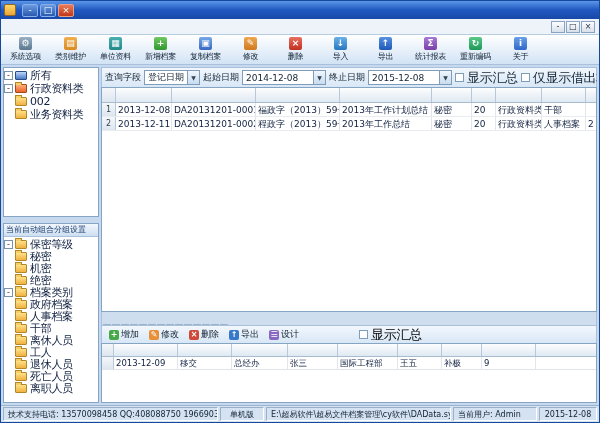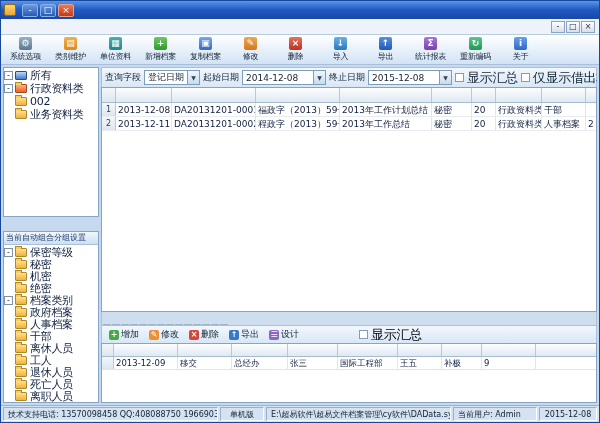--- a/index.html
+++ b/index.html
@@ -33,21 +33,21 @@
 [data-name="export-icon"]{background:linear-gradient(#5890e0,#2058b8)}
 [data-name="report-icon"]{background:linear-gradient(#a878d8,#7840a8)}
 [data-name="recode-icon"]{background:linear-gradient(#58c888,#209858)}
 [data-name="about-icon"]{background:linear-gradient(#68a0e8,#3068c8)}
 
 .main{flex:1;display:flex;padding:2px;gap:2px;overflow:hidden}
 .left{width:96px;flex:none;display:flex;flex-direction:column}
 .right{flex:1;display:flex;flex-direction:column;overflow:hidden}
 .panel{background:#fff;border:1px solid #86a4c4;display:flex;flex-direction:column;overflow:hidden}
 .ptop{height:150px;flex:none}
-.pbottom{flex:1;margin-top:14px}
+.pbottom{flex:1;margin-top:6px}
 .phead{height:13px;flex:none;background:linear-gradient(#f2f7fd,#cddff2);border-bottom:1px solid #a8c0da;font-size:8px;line-height:12px;padding:0 2px;color:#1a3a6a;white-space:nowrap;overflow:hidden}
 .tree{flex:1;overflow:hidden;padding-top:1px}
 .tnode{display:flex;align-items:center;height:13px;white-space:nowrap}
 .pbottom .tnode{height:12px}
 .expander{flex:none;width:9px;height:9px;border:1px solid #7a92aa;background:#fff;font-size:8px;line-height:7px;text-align:center;color:#333;margin-right:2px}
 .expander[data-exp="false"]{visibility:hidden}
 .nicon{flex:none;width:12px;height:9px;margin-right:3px;position:relative;background:linear-gradient(#ffe08a,#f0b23e);border:1px solid #b08828;border-radius:1px}
 .nicon::before{content:"";position:absolute;top:-3px;left:-1px;width:5px;height:2px;background:#f6cf66;border:1px solid #b08828;border-bottom:none}
 .nicon[data-name="computer-icon"]{background:linear-gradient(#bcd8f8,#4878c8);border-color:#2a4a88}
 .nicon[data-name="computer-icon"]::before{display:none}

